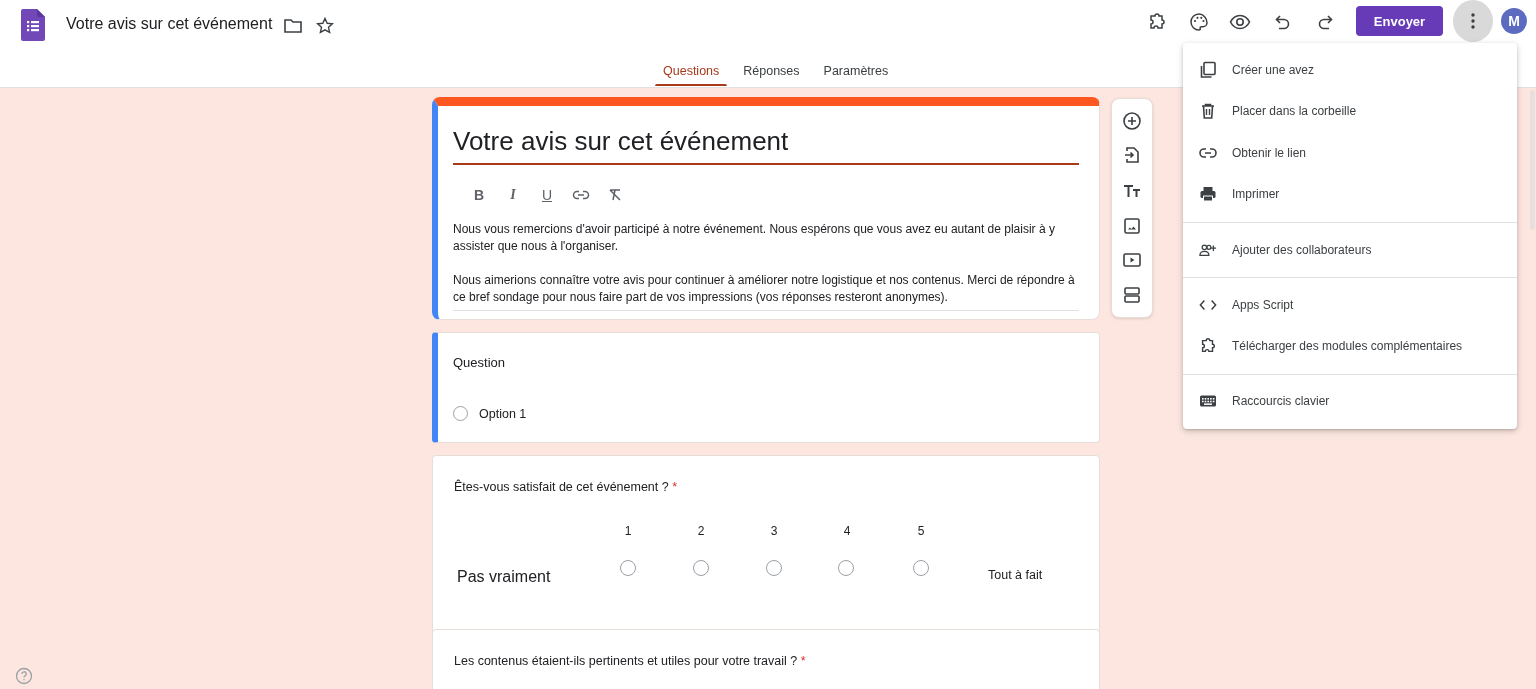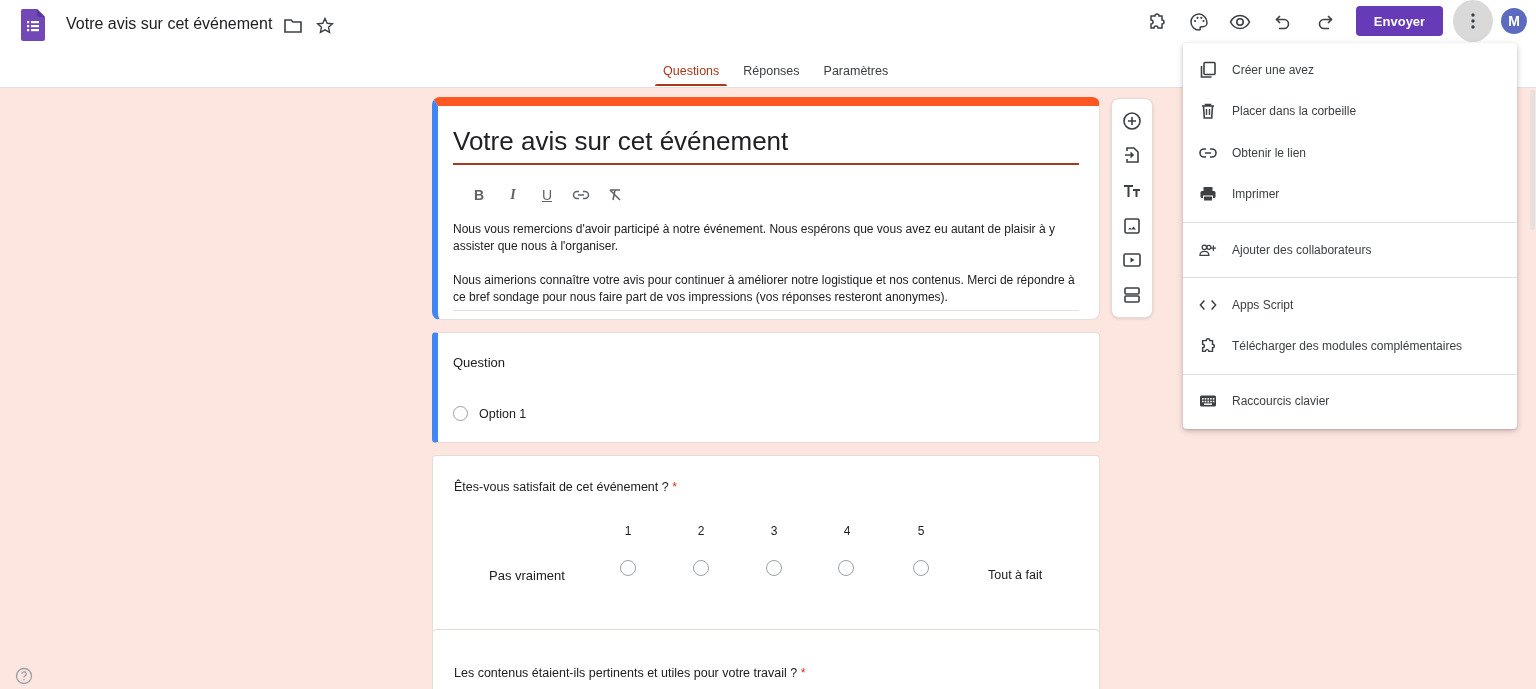--- a/index.html
+++ b/index.html
@@ -38,25 +38,25 @@
   .q-card { top: 332px; height: 111px; }
   .q-title { position: absolute; left: 15px; top: 22px; font-size: 13px; color: #202124; }
   .q-option { position: absolute; left: 15px; top: 62px; display: flex; align-items: center; gap: 11px; font-size: 12.5px; color: #202124; margin-top: 11px; }
   .radio { width: 15px; height: 15px; border: 1.3px solid #9aa0a6; border-radius: 50%; background: #fff; cursor: pointer; display: inline-block; }
 
   .scale-card { top: 455px; height: 182px; left: 432px; }
   .scale-title { position: absolute; left: 21px; top: 24px; font-size: 12.5px; color: #202124; }
   .req { color: #d93025; }
   .scale-num { position: absolute; top: 68px; font-size: 12px; color: #202124; width: 20px; text-align: center; }
   .scale-radio { position: absolute; top: 104px; width: 16px; height: 16px; }
-  .scale-low { position: absolute; left: 56px; top: 112px; font-size: 13px; color: #202124; }
+  .scale-low { position: absolute; left: 24px; top: 112px; font-size: 16px; color: #202124; }
   .scale-high { position: absolute; left: 555px; top: 112px; font-size: 12.5px; color: #202124; }
 
   .q4-card { top: 629px; height: 80px; left: 432px; }
-  .q4-title { position: absolute; left: 21px; top: 36px; font-size: 12.5px; color: #202124; }
+  .q4-title { position: absolute; left: 21px; top: 24px; font-size: 12.5px; color: #202124; }
 
   
   .side-toolbar { position: absolute; left: 1111px; top: 98px; width: 42px; height: 220px; background: #fff; border-radius: 8px; border: 1px solid #e6dcd8; box-shadow: 0 1px 3px rgba(0,0,0,0.12); }
   .side-btn { position: absolute; left: 9px; width: 22px; height: 22px; display: flex; align-items: center; justify-content: center; cursor: pointer; }
 
   
   .help-icon { position: absolute; left: 15px; top: 667px; width: 18px; height: 18px; cursor: pointer; }
 
   
   .menu { position: absolute; left: 1183px; top: 43px; width: 334px; height: 386px; background: #fff; border-radius: 4px; box-shadow: 0 2px 6px rgba(0,0,0,0.22), 0 1px 2px rgba(0,0,0,0.12); }

